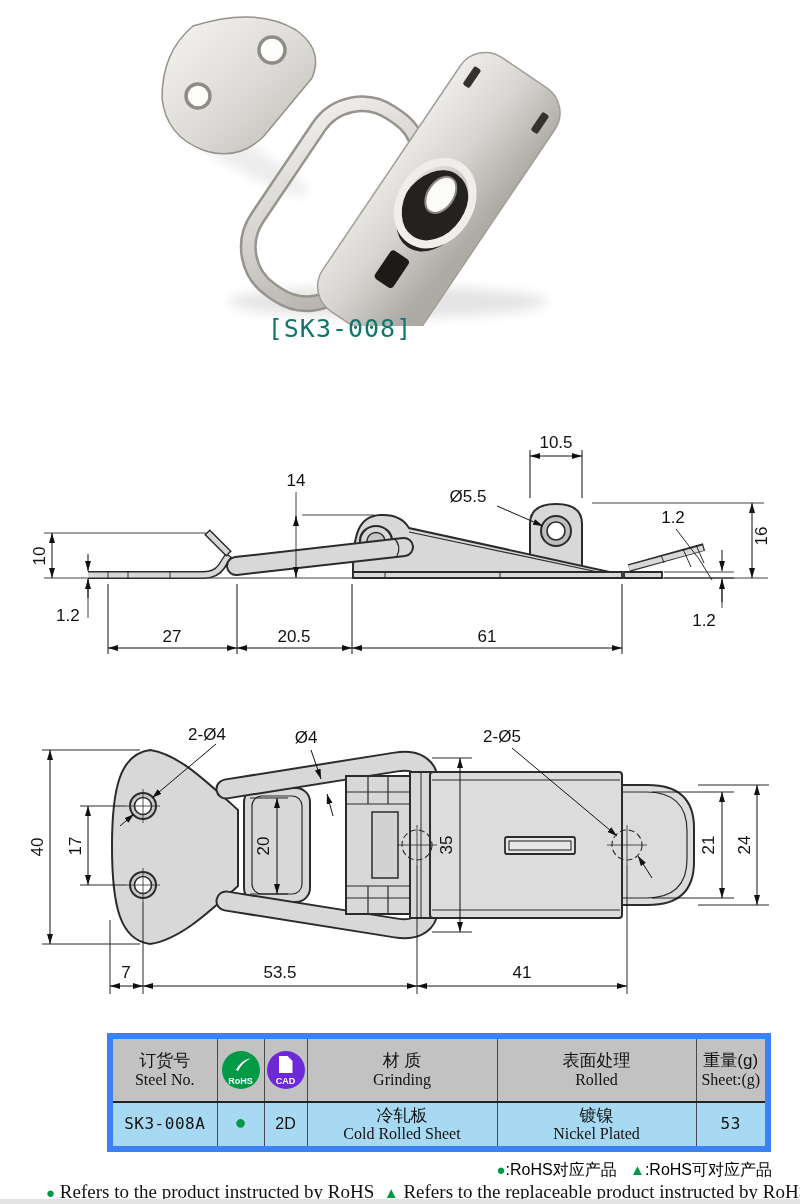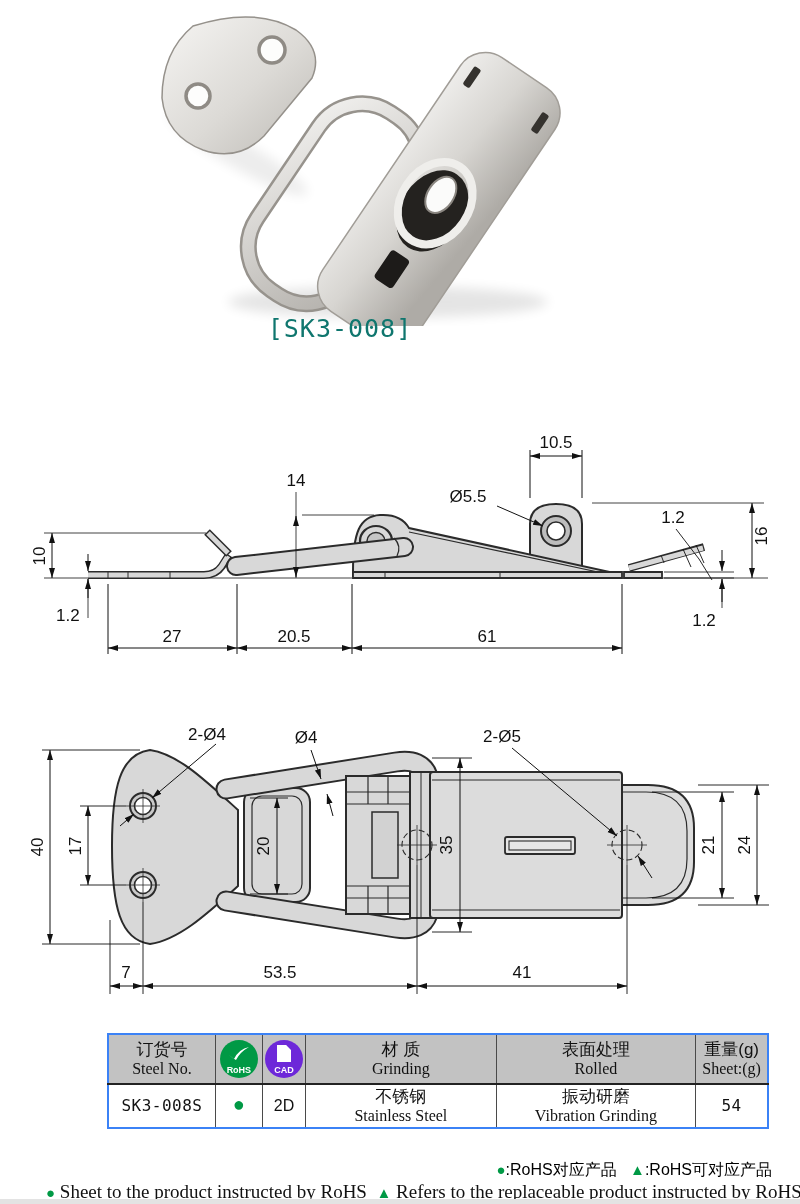--- a/index.html
+++ b/index.html
@@ -5,30 +5,30 @@
   html,body{margin:0;padding:0;background:#fff;}
   body{width:800px;height:1204px;position:relative;font-family:"Liberation Sans",sans-serif;overflow:hidden;}
   .abs{position:absolute;}
   
   #model-label{left:250px;top:314px;width:180px;text-align:center;
     font-family:"DejaVu Sans Mono",monospace;font-size:25px;color:#0f766e;letter-spacing:1px;}
   
   svg text.dim{font-family:"Liberation Sans",sans-serif;font-size:17px;fill:#111;}
   
   #spec-table{left:107px;top:1033px;width:662px;border-collapse:collapse;table-layout:fixed;
-    border:2px solid #3b82f6;font-size:16px;color:#111;}
+    border:6px solid #3b82f6;font-size:16px;color:#111;}
   #spec-table td{border:1px solid #4a4a4a;text-align:center;vertical-align:middle;padding:1px 2px;line-height:1.15;}
   #spec-table tr.hdr td{background:#c2c2c2;height:41px;border-bottom:2px solid #222;}
   #spec-table tr.r1 td{background:#a7daf2;height:41px;}
   #spec-table tr.r2 td{background:#ffffff;height:40px;}
   .cn{font-family:"Liberation Sans",sans-serif;font-size:17px;display:block;}
   .en{font-family:"Liberation Serif",serif;font-size:16px;display:block;}
   .itemno{font-family:"DejaVu Sans Mono",monospace;font-size:16px;letter-spacing:.5px;}
   .dot{display:inline-block;color:#009945;font-size:20px;line-height:14px;}
-  .badge{width:38px;height:38px;border-radius:50%;margin:4px auto;position:relative;color:#fff;}
+  .badge{width:38px;height:38px;border-radius:50%;margin:11px auto;position:relative;color:#fff;}
   .badge .btxt{position:absolute;left:0;right:0;bottom:3px;font-size:9px;font-weight:bold;text-align:center;
     font-family:"Liberation Sans",sans-serif;}
   #rohs-badge{background:#009945;}
   #cad-badge{background:#6d28d9;}
   .leaf{position:absolute;left:7px;top:6px;width:24px;height:16px;}
   .cadpaper{position:absolute;left:12px;top:5px;width:14px;height:17px;background:#fff;
     clip-path:polygon(0 0,65% 0,100% 30%,100% 100%,0 100%);}
   
   #legend-cn{right:28px;top:1160px;font-size:16px;color:#000;white-space:nowrap;}
   #legend-en{left:46px;top:1181px;font-family:"Liberation Serif",serif;font-size:19px;color:#111;white-space:nowrap;}
@@ -319,39 +319,39 @@
     </td>
     <td>
       <span class="cn">表面处理</span>
       <span class="en">Rolled</span>
     </td>
     <td>
       <span class="cn">重量(g)</span>
       <span class="en">Sheet:(g)</span>
     </td>
   </tr>
-  <tr class="r2">
-    <td class="itemno">SK3-008S</td>
+  <tr class="r1">
+    <td class="itemno">SK3-008A</td>
     <td><span class="dot">●</span></td>
     <td>2D</td>
     <td>
-      <span class="cn">不锈钢</span>
-      <span class="en">Stainless Steel</span>
-    </td>
-    <td>
-      <span class="cn">振动研磨</span>
-      <span class="en">Vibration Grinding</span>
-    </td>
-    <td class="itemno">54</td>
+      <span class="cn">冷轧板</span>
+      <span class="en">Cold Rolled Sheet</span>
+    </td>
+    <td>
+      <span class="cn">镀镍</span>
+      <span class="en">Nickel Plated</span>
+    </td>
+    <td class="itemno">53</td>
   </tr>
 </tbody>
   </table>
 
 <div class="abs" id="legend-cn">
   <span class="gmark">●</span><span>:RoHS对应产品</span>&nbsp;&nbsp;&nbsp;<span class="gmark">▲</span><span>:RoHS可对应产品</span>
 </div>
 <div class="abs" id="legend-en">
   <span class="gmark">●</span>
-  <span>Sheet to the product instructed by RoHS</span>&nbsp;
+  <span>Refers to the product instructed by RoHS</span>&nbsp;
   <span class="gmark">▲</span>
   <span>Refers to the replaceable product instructed by RoHS</span>
 </div>
 <div class="abs" id="footer-rule"></div>
 
 </body></html>

